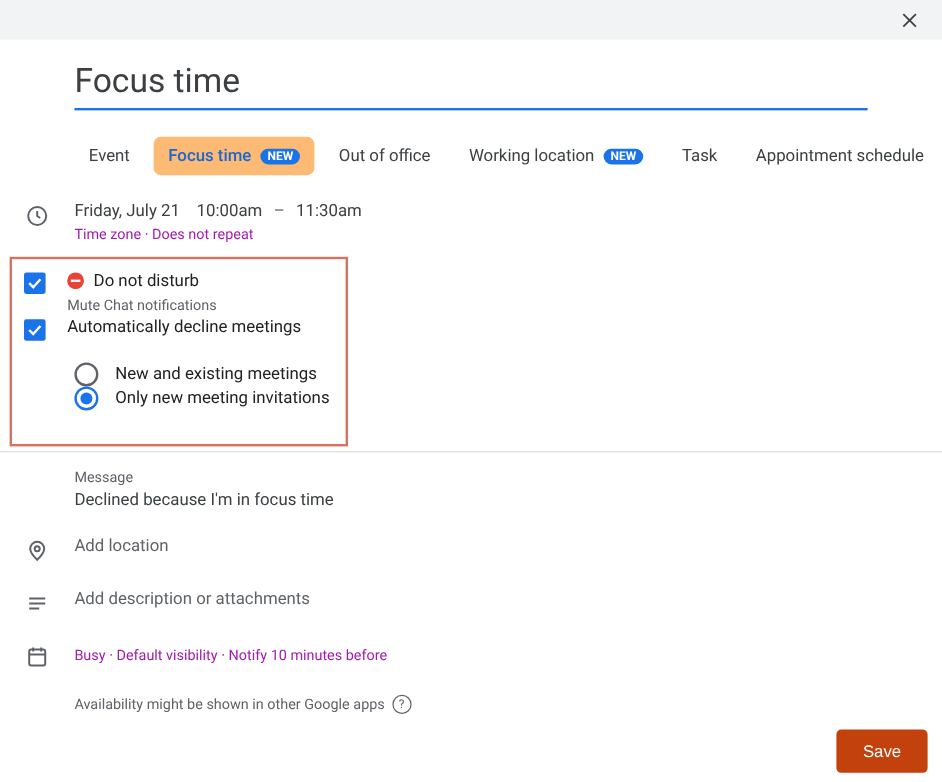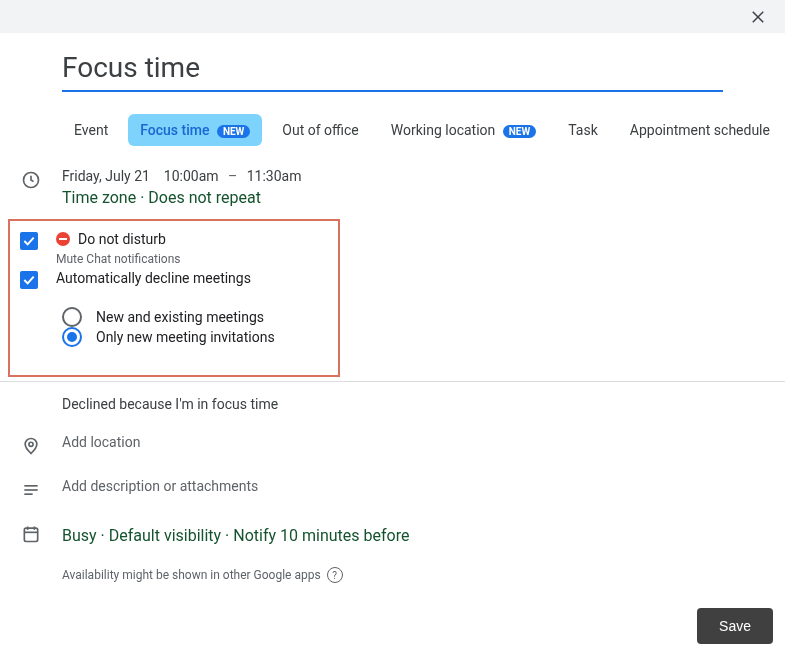--- a/index.html
+++ b/index.html
@@ -47,21 +47,21 @@
     font-size: 14px;
   }
   .tab {
     padding: 8px 12px;
     border-radius: 6px;
     color: #3c4043;
     cursor: pointer;
     white-space: nowrap;
   }
   .tab.active {
-    background: #7dd3fc;
+    background: #fdba74;
     color: #1967d2;
     font-weight: 500;
   }
   .badge-new {
     display: inline-block;
     background: #1a73e8;
     color: #fff;
     font-size: 10px;
     font-weight: 700;
     border-radius: 10px;
@@ -83,28 +83,28 @@
     color: #5f6368;
   }
   .icon-col svg { width: 20px; height: 20px; }
   .body-col { flex: 1; }
   .date-line {
     font-size: 14px;
     color: #3c4043;
   }
   .date-line .time-sep { margin: 0 6px; color: #5f6368; }
   .sub-line {
-    font-size: 16px;
-    color: #14532d;
+    font-size: 12px;
+    color: #a21caf;
     margin-top: 4px;
   }
   .highlight-box {
     border: 2px solid #d9715f;
     margin: 12px 0 0 8px;
-    width: 332px;
+    width: 282px;
     padding: 10px 10px 14px 10px;
   }
   .check-row {
     display: flex;
     align-items: flex-start;
     gap: 18px;
     margin-bottom: 2px;
   }
   .checkbox {
     width: 18px;
@@ -229,21 +229,21 @@
     display: inline-flex;
     align-items: center;
     justify-content: center;
     font-size: 10px;
     color: #5f6368;
   }
   .save-btn {
     position: absolute;
     right: 12px;
     bottom: 8px;
-    background: #404040;
+    background: #c2410c;
     color: #fff;
     border: none;
     border-radius: 4px;
     padding: 10px 22px;
     font-size: 14px;
     font-weight: 500;
     cursor: pointer;
   }
 </style>
 </head>
@@ -327,20 +327,21 @@
       <div class="radio-row">
         <div class="radio selected"></div>
         <span>Only new meeting invitations</span>
       </div>
     </div>
   </div>
 
   <hr class="divider">
 
   <div class="message-block">
+    <div class="msg-caption">Message</div>
     <div class="msg-text">Declined because I'm in focus time</div>
   </div>
 
   <div class="simple-row">
     <div class="icon-col">
       <svg viewBox="0 0 24 24" fill="none" stroke="currentColor" stroke-width="2">
           <path d="M12 21s-7-6.5-7-11a7 7 0 0 1 14 0c0 4.5-7 11-7 11z"></path>
           <circle cx="12" cy="10" r="2.5"></circle>
         </svg>
     </div>

